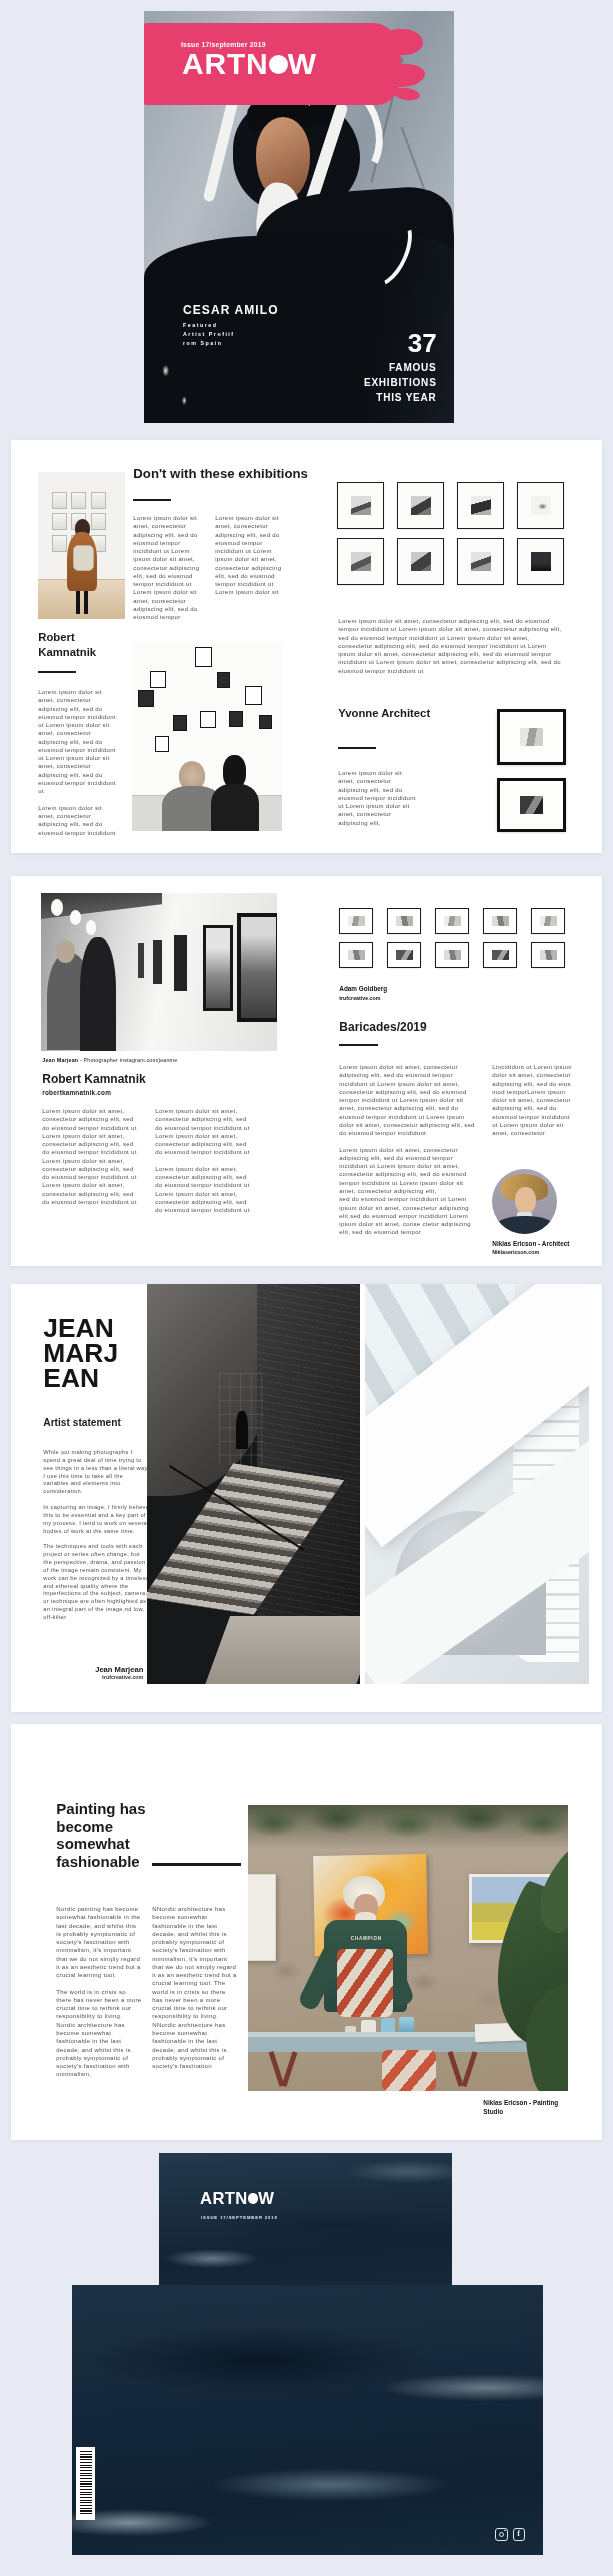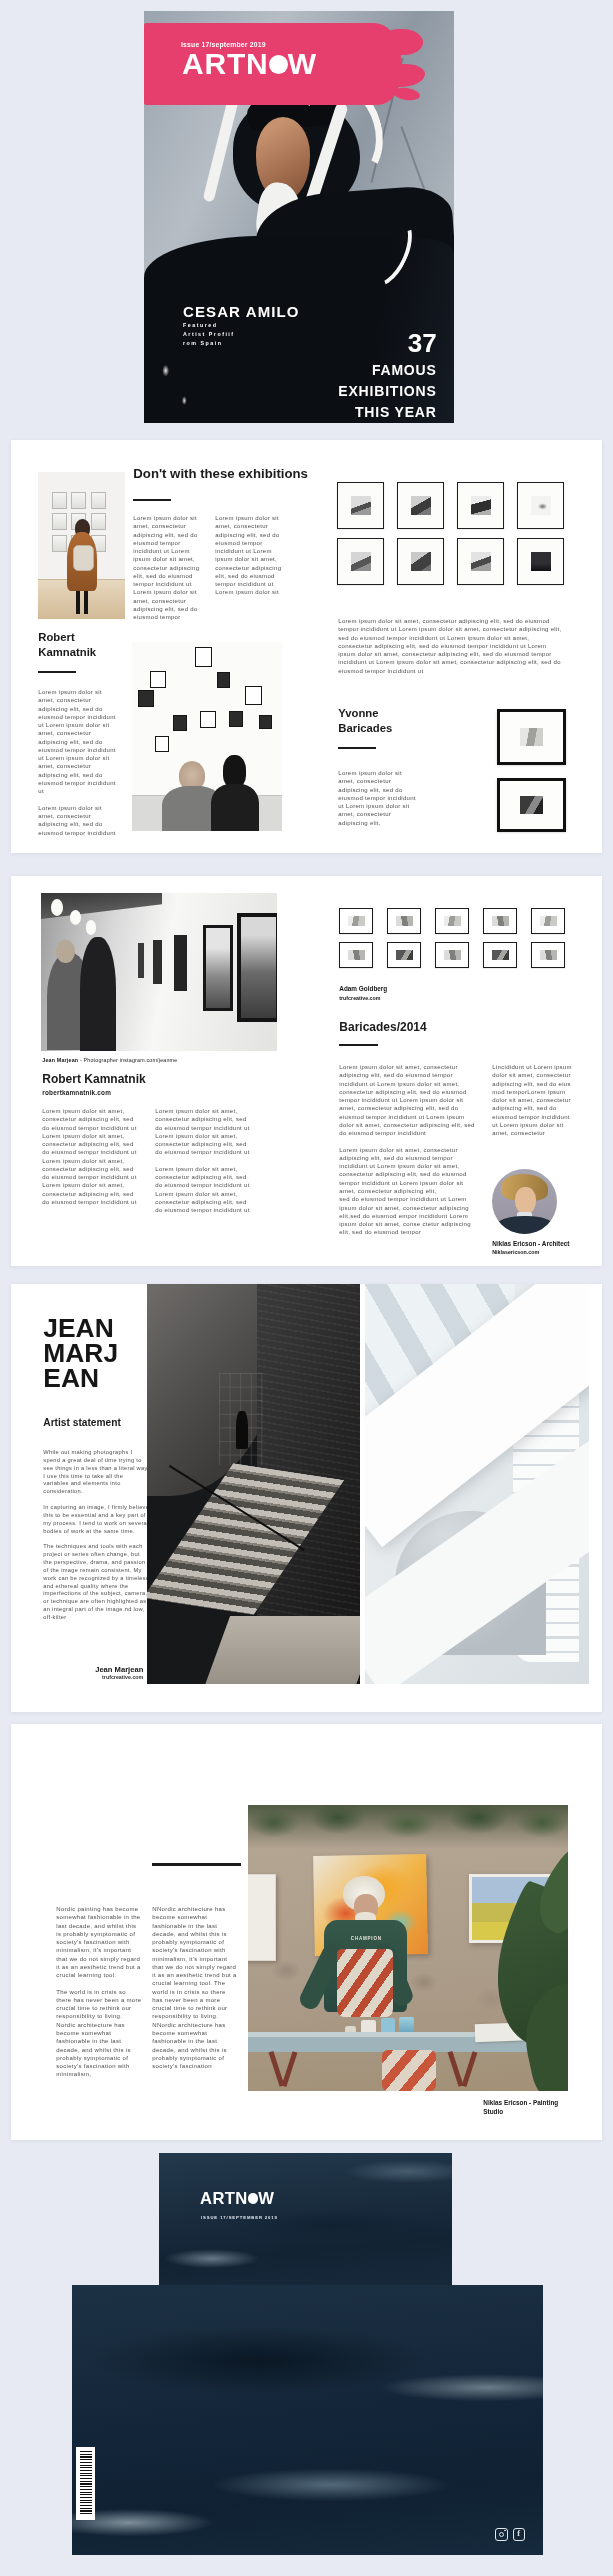--- a/index.html
+++ b/index.html
@@ -32,25 +32,25 @@
     background:linear-gradient(150deg,#c5916e 18%,#a06b4c 66%,#7e4f38 100%);
     border-radius:50% 50% 42% 46%/45% 45% 52% 52%;}
   .graf{position:absolute;background:#f1f2f0;}
   #brush{left:0;top:12px;width:257px;height:82px;background:#e63e6d;
     border-radius:2.3px 27px 23px 2.3px/2.3px 36px 32px 2.3px;}
   #brush-b1{left:240px;top:18px;width:39px;height:26px;background:#e63e6d;border-radius:40% 60% 55% 45%;}
   #brush-b2{left:236px;top:53px;width:45px;height:23px;background:#e63e6d;border-radius:55% 45% 60% 40%;}
   #brush-b3{left:249px;top:77px;width:27px;height:12px;background:#e63e6d;border-radius:50%;transform:rotate(8deg);}
   #cover-issue{left:37px;top:30px;font-size:6.8px;font-weight:bold;color:#fff;letter-spacing:0.2px;}
   #cover-logo{left:38px;top:38px;font-size:30px;font-weight:800;color:#fff;letter-spacing:0.8px;line-height:1;}
-  #cesar{left:39px;top:292px;font-size:15px;font-weight:800;color:#fff;letter-spacing:1.1px;}
+  #cesar{left:39px;top:292px;font-size:12px;font-weight:800;color:#fff;letter-spacing:1.1px;}
   #featured{left:39px;top:310px;font-size:5.3px;font-weight:bold;color:#fff;letter-spacing:1.5px;
     line-height:1.7;white-space:pre-line;}
   #stat-num{right:17.4px;top:319px;font-size:26px;font-weight:800;color:#fff;line-height:1;text-align:right;}
-  #stat-lines{right:17.4px;top:349px;font-size:14px;font-weight:800;color:#fff;letter-spacing:0.8px;
+  #stat-lines{right:17.4px;top:349px;font-size:10px;font-weight:800;color:#fff;letter-spacing:0.8px;
     line-height:1.5;text-align:right;white-space:pre-line;}
   
   #spreadA{left:11.3px;top:440px;width:591px;height:413px;}
   #spreadB{left:11.3px;top:876px;width:591px;height:390px;}
   #spreadC{left:11.3px;top:1284px;width:591px;height:428px;}
   #spreadD{left:11.3px;top:1724px;width:591px;height:416px;}
   
   #imgWoman{left:27px;top:32px;width:87px;height:147px;background:#f3f2f0;overflow:hidden;}
   #wm-grid{position:absolute;left:13.6px;top:19.6px;width:60px;height:59px;display:grid;
     grid-template-columns:repeat(3,15px);grid-gap:4.5px;}
@@ -366,21 +366,21 @@
       <div class="wf" style="left:68px;top:69px;width:13.6px;height:15px;"></div>
       <div class="wf dk" style="left:97px;top:69px;width:12px;height:13.6px;"></div>
       <div class="wf dk" style="left:127px;top:73px;width:10.6px;height:12px;"></div>
       <div class="wf" style="left:23px;top:94px;width:12px;height:13.6px;"></div>
       <div id="vw-floor"></div>
       <div id="vw-head1"></div>
       <div id="vw-body1"></div>
       <div id="vw-head2"></div>
       <div id="vw-body2"></div>
     </div>
-    <div class="abs h800" id="yvonne-h">Yvonne Baricades</div>
+    <div class="abs h800" id="yvonne-h">Yvonne Architect</div>
     <div class="rule" style="left:327px;top:307px;width:38px;"></div>
     <div class="abs bodytxt" id="yvonne-body">Lorem ipsum dolor sit amet, consectetur adipiscing elit, sed do eiusmod tempor incididunt ut Lorem ipsum dolor sit amet, consectetur adipiscing elit,</div>
     <div class="bigframe" id="bfA">
         <i></i>
       </div>
     <div class="bigframe" id="bfB">
         <i></i>
       </div>
   </div>
 
@@ -433,21 +433,21 @@
         </div>
       <div class="fr2">
           <i></i>
         </div>
       <div class="fr2">
           <i></i>
         </div>
     </div>
     <div class="abs capbold" id="adam-n">Adam Goldberg</div>
     <div class="abs capbold" id="adam-s">trufcreative.com</div>
-    <div class="abs h800" id="baric-h">Baricades/2014</div>
+    <div class="abs h800" id="baric-h">Baricades/2019</div>
     <div class="rule" style="left:328px;top:168px;width:39px;"></div>
     <div class="abs bodytxt" id="barW">Lorem ipsum dolor sit amet, consectetur adipiscing elit, sed do eiusmod tempor incididunt ut Lorem ipsum dolor sit amet, consectetur adipiscing elit, sed do eiusmod tempor incididunt ut Lorem ipsum dolor sit amet, consectetur adipiscing elit, sed do eiusmod tempor incididunt ut Lorem ipsum dolor sit amet, consectetur adipiscing elit, sed do eiusmod tempor incididunt
 
 Lorem ipsum dolor sit amet, consectetur adipiscing elit, sed do eiusmod tempor incididunt ut Lorem ipsum dolor sit amet, consectetur adipiscing elit, sed do eiusmod tempor incididunt ut Lorem ipsum dolor sit amet, consectetur adipiscing elit,
 sed do eiusmod tempor incididunt ut Lorem ipsum dolor sit amet, consectetur adipiscing elit,sed do eiusmod empor incididunt Lorem ipsum dolor sit amet, conse ctetur adipiscing elit, sed do eiusmod tempor</div>
     <div class="abs bodytxt" id="barN">Lincididunt ut Lorem ipsum dolor sit amet, consectetur adipiscing elit, sed do eius mod temporLorem ipsum dolor sit amet, consectetur adipiscing elit, sed do eiusmod tempor incididunt ut Lorem ipsum dolor sit amet, consectetur</div>
     <div class="abs" id="portrait">
       <div id="po-hair"></div>
       <div id="po-face"></div>
       <div id="po-collar"></div>
@@ -483,20 +483,21 @@
     <div class="abs" id="imgSpiral">
       <div id="sp-sky"></div>
       <div id="sp-steps"></div>
       <div id="sp-core"></div>
       <div id="sp-band2"></div>
       <div id="sp-band1"></div>
     </div>
   </div>
 
   <div class="page" id="spreadD">
+    <div class="abs h800" id="paintTitle">Painting has become somewhat fashionable</div>
     <div class="rule" id="paintRule"></div>
     <div class="abs bodytxt" id="ptC1">Nordic painting has become somewhat fashionable in the last decade, and whilst this is probably symptomatic of society's fascination with minimalism, it's important that we do not simply regard it as an aesthetic trend but a crucial learning tool.
 
 The world is in crisis so there has never been a more crucial time to rethink our responsibility to living. Nordic architecture has become somewhat fashionable in the last decade, and whilst this is probably symptomatic of society's fascination with minimalism,</div>
     <div class="abs bodytxt" id="ptC2">NNordic architecture has become somewhat fashionable in the last decade, and whilst this is probably symptomatic of society's fascination with minimalism, it's important that we do not simply regard it as an aesthetic trend but a crucial learning tool. The world is in crisis so there has never been a more crucial time to rethink our responsibility to living. NNordic architecture has become somewhat fashionable in the last decade, and whilst this is probably symptomatic of society's fascination</div>
     <div class="abs" id="imgPainter">
       <div id="pf-ground"></div>
       <div id="pf-canvasL"></div>
       <div id="pf-canvasO"></div>
       <div id="pf-canvasS"></div>

